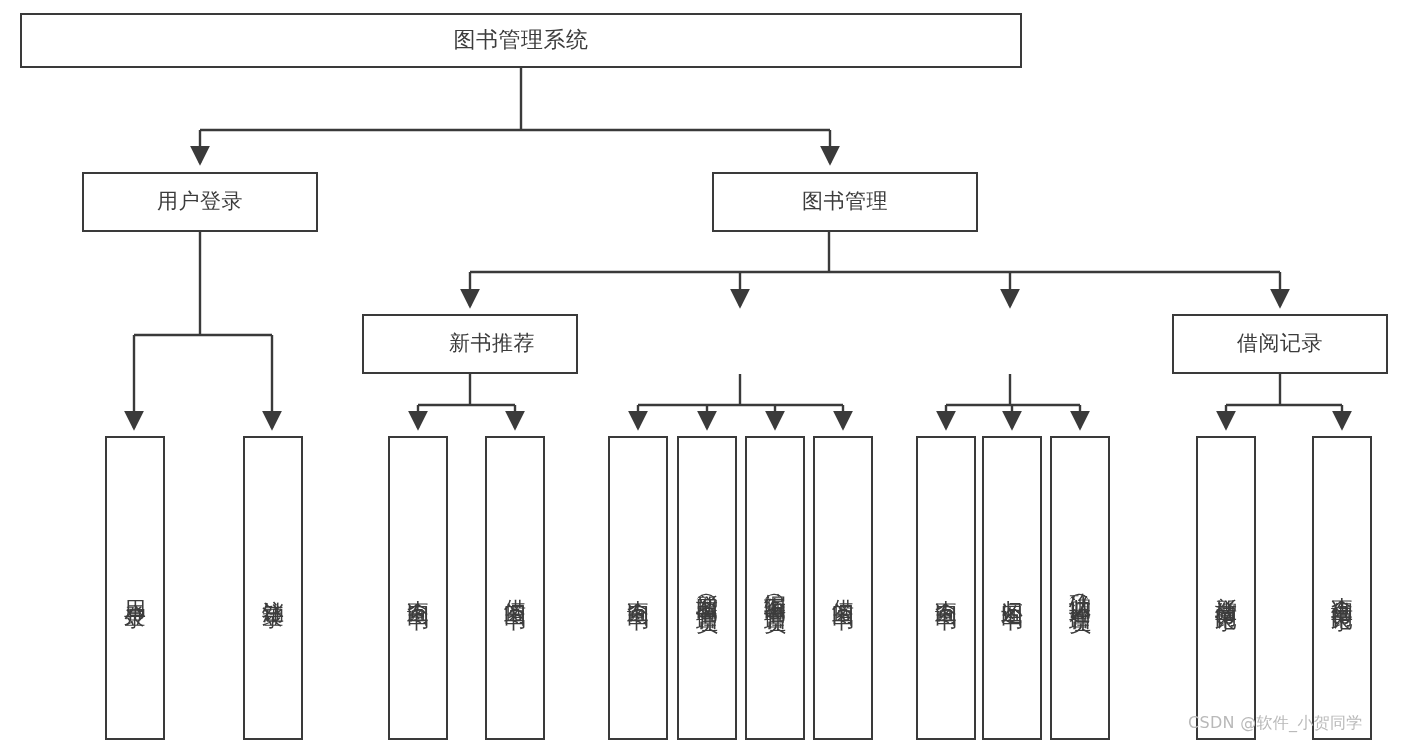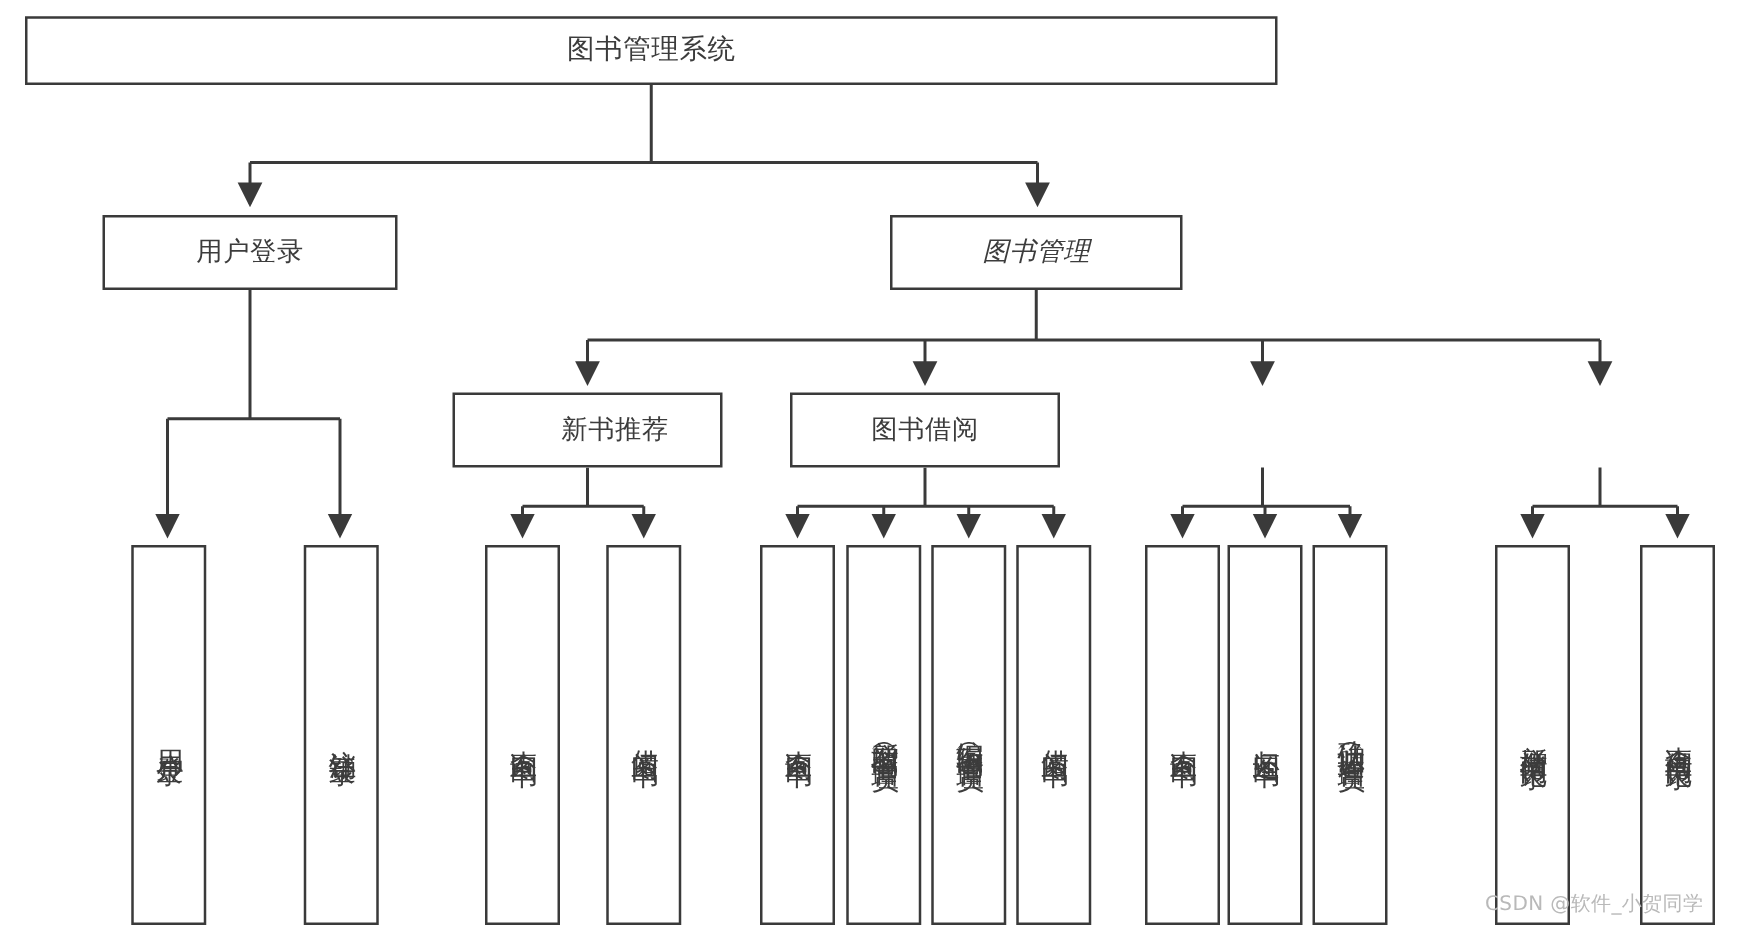--- a/index.html
+++ b/index.html
@@ -131,33 +131,33 @@
   </svg>
 
   <div class="node h-node" id="n-root" style="left:20px; top:13px; width:1002px; height:55px;">
     <span class="lbl">图书管理系统</span>
   </div>
 
   <div class="node h-node" style="left:82px; top:172px; width:236px; height:60px;">
     <span class="lbl">用户登录</span>
   </div>
 
-  <div class="node h-node" style="left:712px; top:172px; width:234px; height:60px;font-style:italic;">
+  <div class="node h-node" style="left:712px; top:172px; width:266px; height:60px;">
     <span class="lbl">图书管理</span>
   </div>
 
   <div class="node h-node" style="left:362px; top:314px; width:216px; height:60px;padding-left:44px;">
     <span class="lbl">新书推荐</span>
   </div>
 
-  <div class="node h-node" style="left:632px; top:314px; width:216px; height:60px;">
-    <span class="lbl">图书借阅</span>
-  </div>
-
-
+
+
+  <div class="node h-node" style="left:1172px; top:314px; width:216px; height:60px;">
+    <span class="lbl">借阅记录</span>
+  </div>
 
   <div class="node v-node" style="left:105px; top:436px; width:60px; height:304px;">
     <span class="lbl">用户登录</span>
   </div>
 
   <div class="node v-node" style="left:243px; top:436px; width:60px; height:304px;">
     <span class="lbl">注销登录</span>
   </div>
 
   <div class="node v-node" style="left:388px; top:436px; width:60px; height:304px;">

